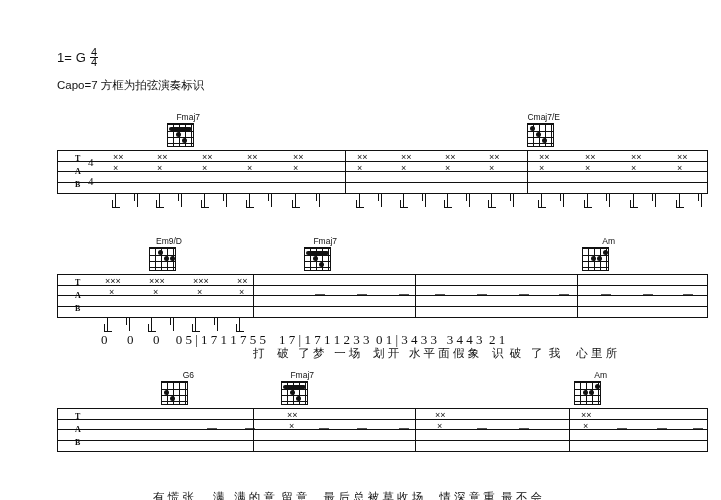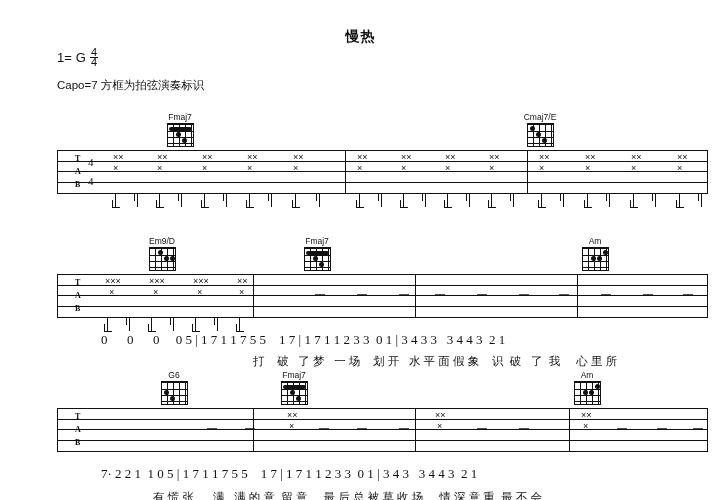--- a/index.html
+++ b/index.html
@@ -83,21 +83,21 @@
     content:"";position:absolute;left:-3px;bottom:-1px;width:7px;height:7px;
     border-left:1px solid #111;border-bottom:1px solid #111;
     transform:skewX(0deg);
   }
   .arrow.up:after{
     content:"";position:absolute;left:-3px;top:-1px;bottom:auto;width:7px;height:7px;
     border-left:1px solid #111;border-top:1px solid #111;border-bottom:none;
   }
 
   
-  .chord{position:absolute;width:40px;text-align:center;}
+  .chord{position:absolute;width:40px;text-align:right;}
   .chord .cname{font-size:8.5px;line-height:10px;color:#111;white-space:nowrap;}
   .grid{
     margin:1px auto 0;width:27px;height:24px;position:relative;
     border:1px solid #111;border-top:2px solid #111;
     box-sizing:border-box;
   }
   .grid .v{position:absolute;top:0;width:1px;height:100%;background:#111;}
   .grid .h{position:absolute;left:0;width:100%;height:1px;background:#111;}
   .dot{position:absolute;width:5px;height:5px;border-radius:50%;background:#111;}
   .barre{position:absolute;height:4px;border-radius:2px;background:#111;}
@@ -109,21 +109,20 @@
   }
   .lyricrow{
     position:absolute;font-size:11.5px;color:#111;white-space:pre;
   }
 </style>
 </head>
 <body>
 
 <div class="sheet">
 
-  <div class="title">慢热</div>
 
   <div class="key-sig">
     <span>1=</span>
     <span>G</span>
     <span class="timefrac">
       <span class="num">4</span>
       <span class="den">4</span>
     </span>
   </div>
 
@@ -322,21 +321,21 @@
       <div class="arrow" style="left:50px;"></div>
         <div class="arrow up" style="left:72px;"></div>
       <div class="arrow" style="left:94px;"></div>
         <div class="arrow up" style="left:116px;"></div>
       <div class="arrow" style="left:138px;"></div>
         <div class="arrow up" style="left:160px;"></div>
       <div class="arrow" style="left:182px;"></div>
     </div>
 
     <div class="numrow" style="top:96px;left:44px;">0      0      0     0 5 | 1 7 1 1 7 5 5    1 7 | 1 7 1 1 2 3 3  0 1 | 3 4 3 3   3 4 4 3  2 1</div>
-    <div class="lyricrow" style="top:118px;left:196px;">打    破   了 梦   一 场    划 开   水 平 面 假 象    识  破   了  我     心 里 所</div>
+    <div class="lyricrow" style="top:110px;left:196px;">打    破   了 梦   一 场    划 开   水 平 面 假 象    识  破   了  我     心 里 所</div>
   </div>
 
   <div class="system" id="sys3" style="top:370px;">
 
     <div class="chord" style="left:97px;top:0;">
       <div class="cname">G6</div>
       <div class="grid">
         <div class="v" style="left:5px;"></div>
           <div class="v" style="left:11px;"></div>
         <div class="v" style="left:17px;"></div>
@@ -405,17 +404,16 @@
         <div class="xm" style="left:524px;top:2px;">××</div>
           <div class="xm" style="left:526px;top:13px;">×</div>
         <div class="dash" style="left:560px;top:14px;">—</div>
         <div class="dash" style="left:600px;top:14px;">—</div>
         <div class="dash" style="left:636px;top:14px;">—</div>
       </div>
     </div>
 
     <div class="strums"></div>
 
-    <div class="numrow" style="top:96px;left:44px;">7· 2 2 1  1 0 5 | 1 7 1 1 7 5 5    1 7 | 1 7 1 1 2 3 3  0 1 | 3 4 3   3 4 4 3  2 1</div>
     <div class="lyricrow" style="top:120px;left:96px;">有 慌 张      满   满 的 意  留 意     最 后 总 被 草 收 场     情 深 意 重  最 不 会</div>
   </div>
 
 </div>
 
 </body></html>

